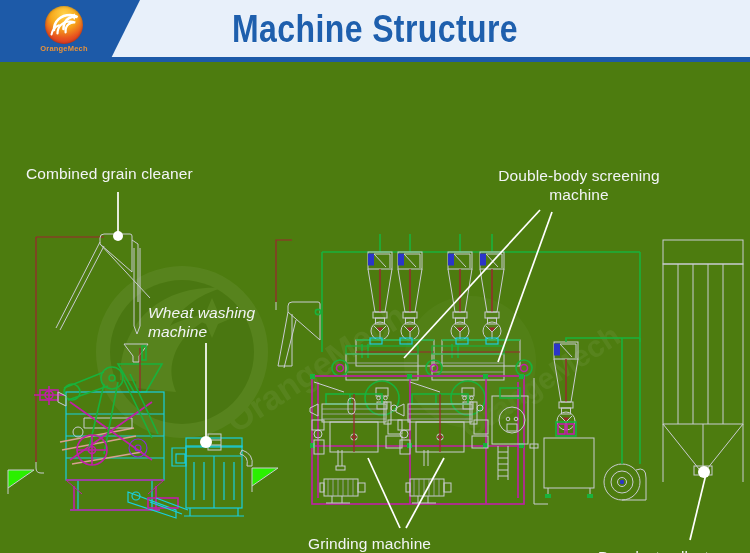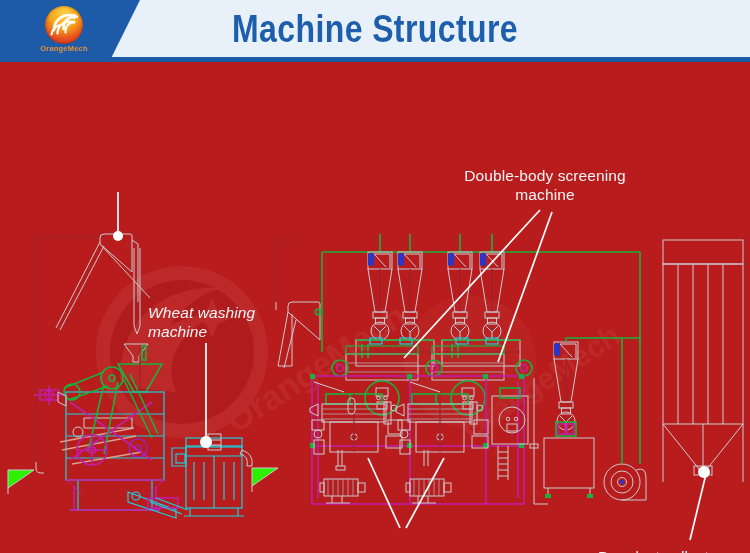--- a/index.html
+++ b/index.html
@@ -4,21 +4,21 @@
 <title>Machine Structure</title>
 <style>
   html,body{margin:0;padding:0;}
   body{
     width:750px;height:553px;
     background:#252d38;
     font-family:"Liberation Sans", sans-serif;
     overflow:hidden;
     position:relative;
   }
-  #stage{position:relative;width:750px;height:553px;overflow:hidden;background:#b91c1c;}
+  #stage{position:relative;width:750px;height:553px;overflow:hidden;background:#4d7c0f;}
 
   
   .header{
     position:absolute;left:0;top:0;width:750px;height:62px;
     background:#e8f0fa;
     overflow:hidden;
   }
   .header-blue{
     position:absolute;left:0;top:0;width:140px;height:62px;
     background:#1d5aa8;
@@ -62,21 +62,21 @@
     position:absolute;
     color:#f2f4f6;
     font-size:15.5px;
     font-family:"Liberation Sans", sans-serif;
     line-height:19px;
     white-space:pre-line;
     letter-spacing:.1px;
   }
   #lbl-cleaner{left:26px;top:102px;}
   #lbl-wash{left:148px;top:241px;text-align:left;font-style:italic;}
-  #lbl-screen{left:452px;top:104px;text-align:center;width:186px;}
+  #lbl-screen{left:486px;top:104px;text-align:center;width:186px;}
   #lbl-grind{left:308px;top:472px;}
   #lbl-bag{left:598px;top:485px;}
 </style>
 </head>
 <body>
 
 <div id="stage">
 
   <div class="header">
     <div class="header-blue"></div>
@@ -422,19 +422,21 @@
         <path class="w" d="M552 150 L498 300"></path>
 
         <path class="w" d="M400 466 L368 396"></path>
         <path class="w" d="M406 466 L444 396"></path>
 
         <path class="w" d="M690 478 L706 412"></path>
         <circle cx="704" cy="410" r="6" fill="#ffffff"></circle>
       </g>
     </svg>
 
+    <div class="lbl" id="lbl-cleaner">Combined grain cleaner</div>
     <div class="lbl" id="lbl-wash">Wheat washing
 machine</div>
     <div class="lbl" id="lbl-screen">Double-body screening
 machine</div>
+    <div class="lbl" id="lbl-grind">Grinding machine</div>
     <div class="lbl" id="lbl-bag">Bag dust collector</div>
   </div>
 </div>
 
 </body></html>

